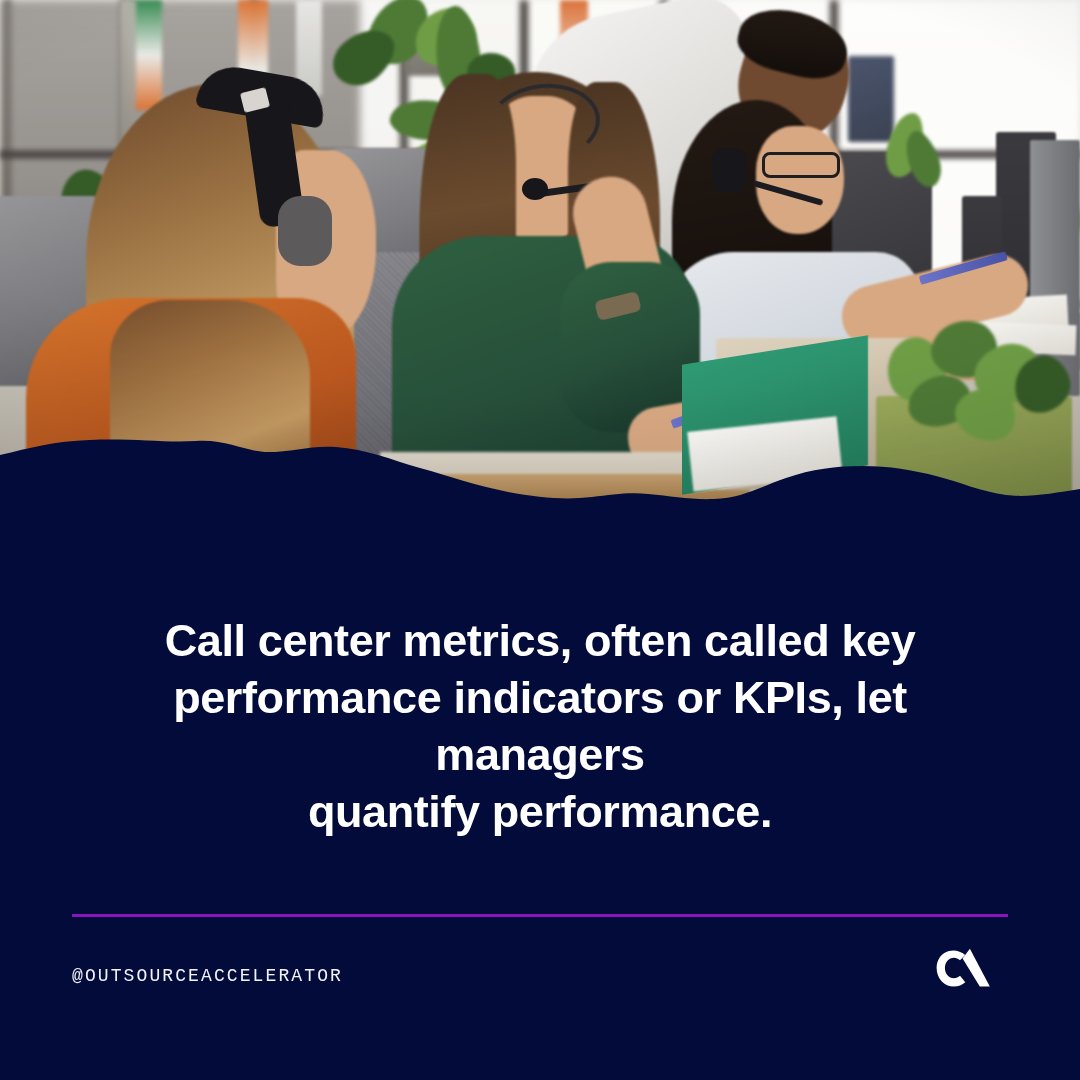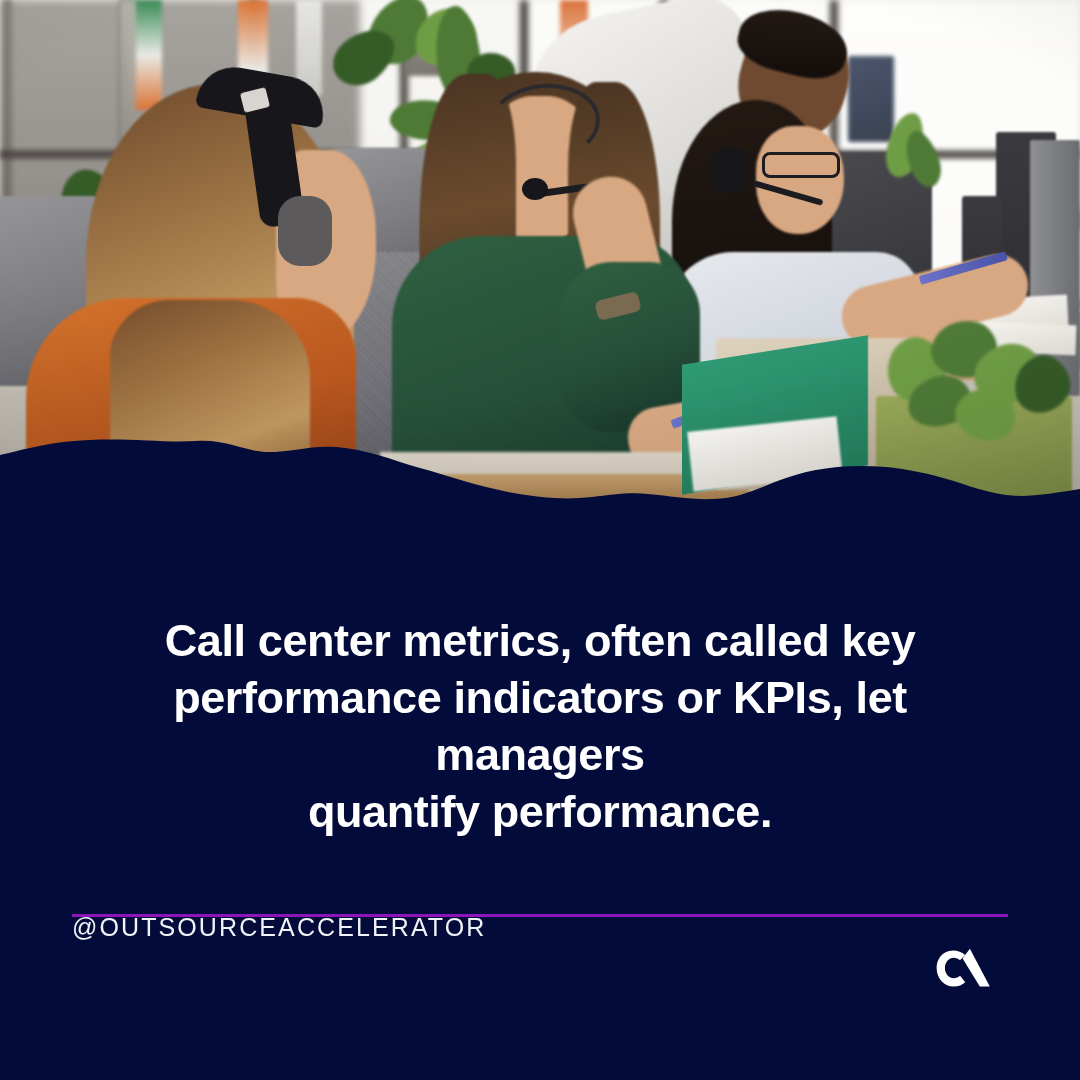--- a/index.html
+++ b/index.html
@@ -255,24 +255,24 @@
     left: 72px;
     top: 914px;
     width: 936px;
     height: 3px;
     background: #8a15b8;
   }
 
   .handle {
     position: absolute;
     left: 72px;
-    top: 913px;
+    top: 966px;
     color: #f2f3f7;
-    font-family: Liberation Sans, sans-serif;
-    font-size: 25px;
+    font-family: Liberation Mono, monospace;
+    font-size: 18px;
     font-weight: 400;
     letter-spacing: 2.1px;
     white-space: nowrap;
   }
 
   .logo {
     position: absolute;
     right: 70px;
     top: 948px;
     display: flex;

